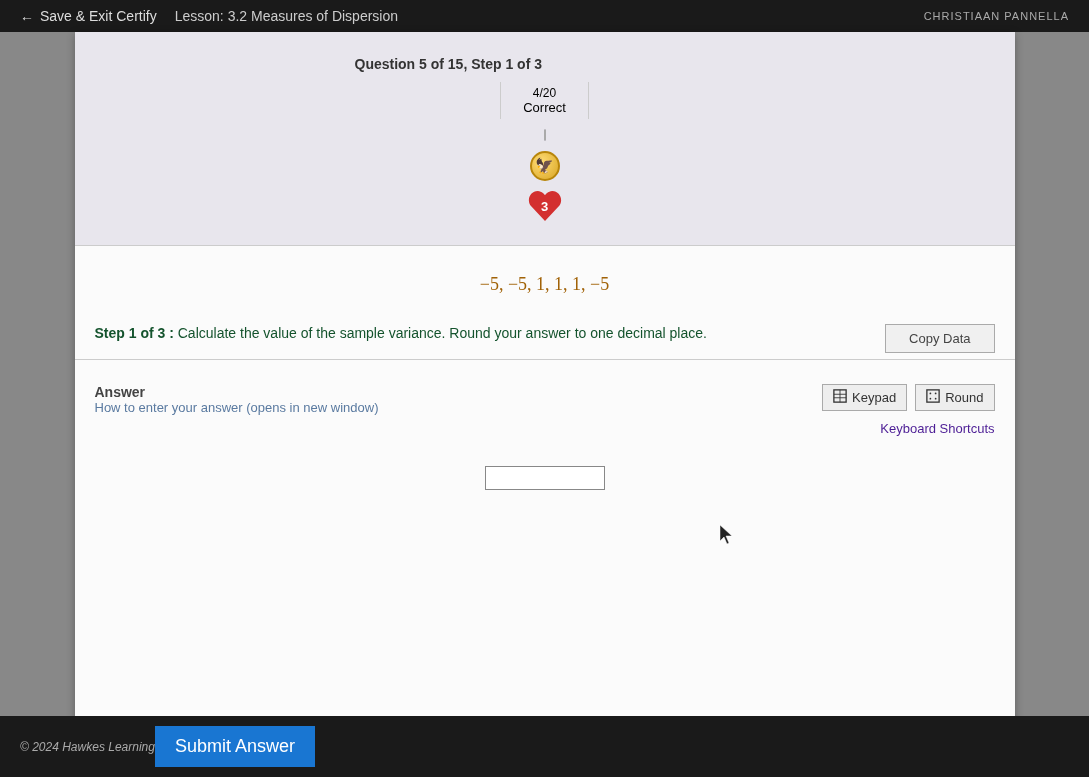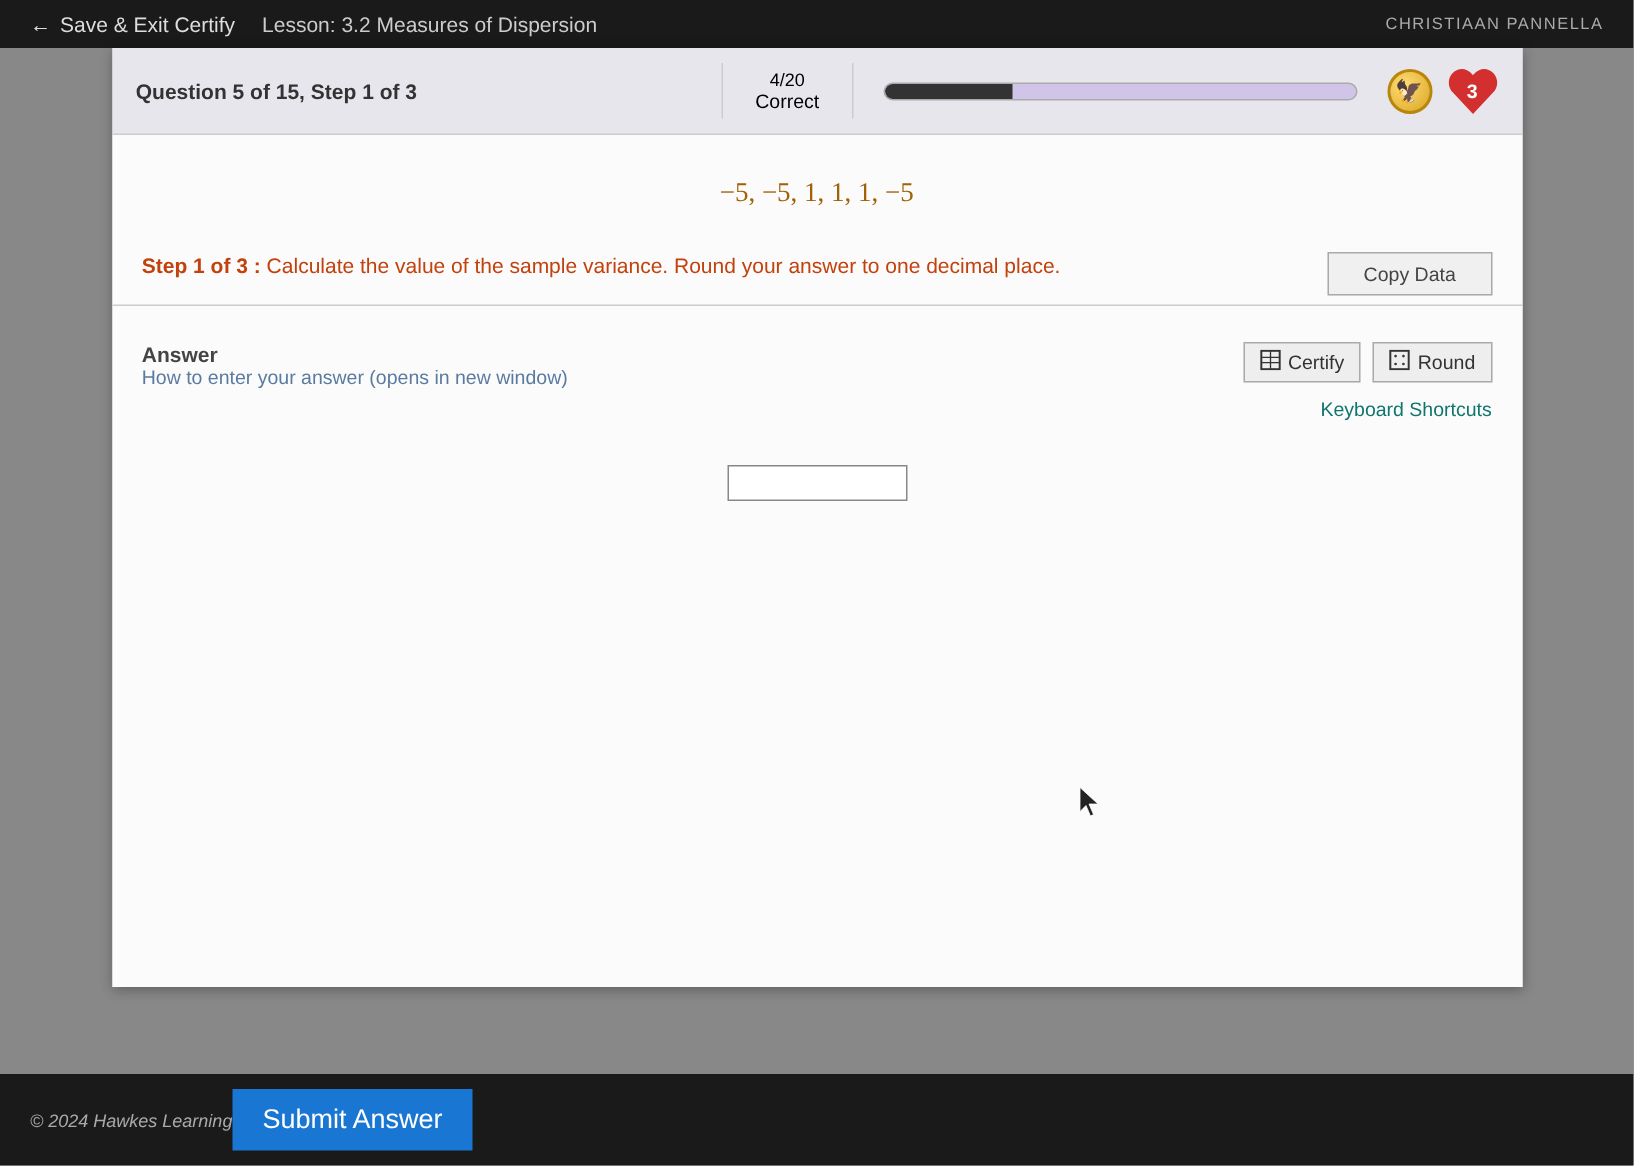--- a/index.html
+++ b/index.html
@@ -37,22 +37,23 @@
       background: #fbfbfb;
       width: 940px;
       margin-top: 0;
       box-shadow: 0 2px 8px rgba(0,0,0,0.3);
     }
     .question-header {
       background: #e8e6ed;
       border-bottom: 1px solid #ccc;
       display: flex;
       align-items: center;
-      padding: 10px 16px;
+      padding: 24px 16px;
       gap: 10px;
+      flex-direction: column;
     }
     .question-title {
       font-weight: bold;
       color: #333;
       font-size: 14px;
       flex: 0 0 auto;
       width: 380px;
     }
     .correct-box {
       text-align: center;
@@ -116,21 +117,21 @@
     .copy-data-btn {
       position: absolute;
       right: 20px; top: 78px;
       background: #f0f0f0;
       border: 1px solid #aaa;
       padding: 6px 23px;
       font-size: 13px;
       color: #444;
       cursor: pointer;
     }
-    .step-line { color: #c2410c; font-size: 14px; margin-top: 10px; }
+    .step-line { color: #14532d; font-size: 14px; margin-top: 10px; }
     .step-line b { font-weight: bold; }
     .divider { border: none; border-top: 1px solid #ccc; margin: 18px -20px 0 -20px; }
     .answer-section {
       padding: 14px 20px;
       background: #fbfbfb;
     }
     .answer-header {
       display: flex;
       justify-content: space-between;
       align-items: flex-start;
@@ -142,21 +143,21 @@
     .btn-row { display: flex; gap: 8px;}
     .small-btn {
       background: #eee;
       border: 1px solid #aaa;
       padding: 4px 10px;
       font-size: 13px;
       color: #333;
       cursor: pointer;
       display: flex; align-items: center; gap: 5px;
     }
-    .kbd-shortcuts { font-size: 13px; color: #0f766e; cursor: pointer; margin-top: 2px;}
+    .kbd-shortcuts { font-size: 13px; color: #4c1d95; cursor: pointer; margin-top: 2px;}
     .answer-input-wrap {
       text-align: center;
       margin-top: 30px;
     }
     .answer-input {
       width: 120px;
       height: 24px;
       border: 1px solid #888;
       padding: 2px 4px;
       font-size: 13px;
@@ -248,21 +249,21 @@
           <div class="btn-row">
             <button class="small-btn">
               <span>
                 <svg class="icon-sm" viewBox="0 0 16 16">
                     <rect x="1" y="1" width="14" height="14" fill="none" stroke="#333" stroke-width="1.5"></rect>
                     <line x1="1" y1="6" x2="15" y2="6" stroke="#333"></line>
                     <line x1="1" y1="10" x2="15" y2="10" stroke="#333"></line>
                     <line x1="8" y1="1" x2="8" y2="15" stroke="#333"></line>
                   </svg>
               </span>
-              <span>Certify</span>
+              <span>Keypad</span>
             </button>
             <button class="small-btn">
               <span>
                 <svg class="icon-sm" viewBox="0 0 16 16">
                     <rect x="1" y="1" width="14" height="14" fill="none" stroke="#333" stroke-width="1.5"></rect>
                     <circle cx="5" cy="5" r="1" fill="#333"></circle>
                     <circle cx="11" cy="5" r="1" fill="#333"></circle>
                     <circle cx="5" cy="11" r="1" fill="#333"></circle>
                     <circle cx="11" cy="11" r="1" fill="#333"></circle>
                   </svg>

